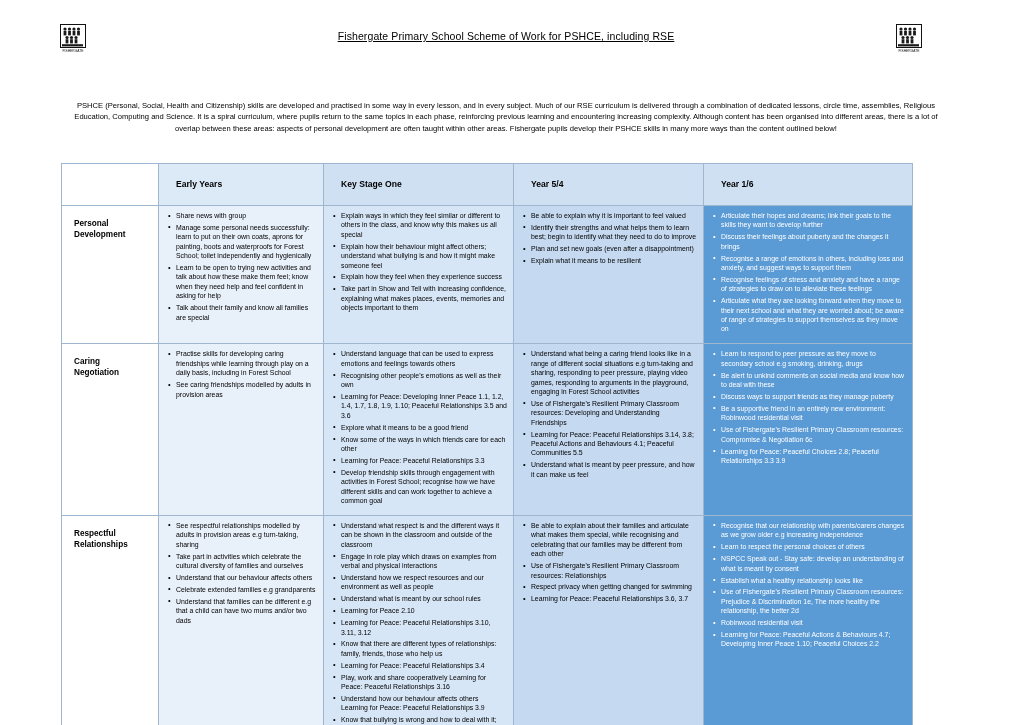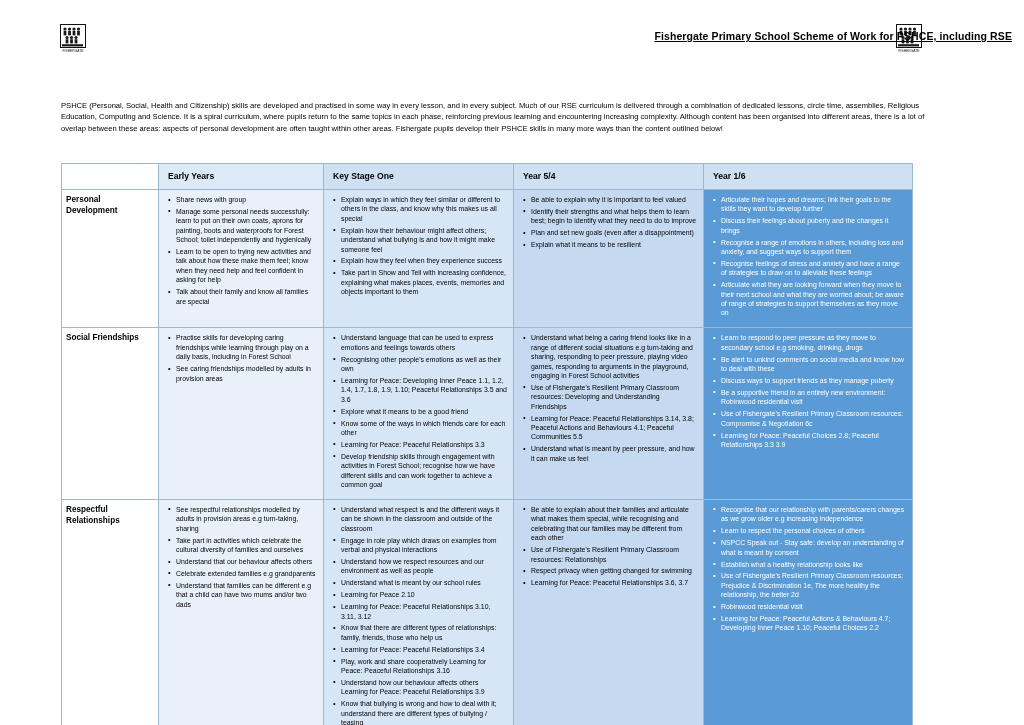--- a/index.html
+++ b/index.html
@@ -35,52 +35,52 @@
   }
   .crest.left { left: 60px; }
   .crest.right { left: 896px; }
   .crest svg { display:block; }
 
   .doc-title {
     position: absolute;
     top: 30px;
     left: 0;
     width: 1012px;
-    text-align: right;
+    text-align: center;
     font-size: 10.5px;
-    font-weight: bold;
+    font-weight: normal;
     text-decoration: underline;
     letter-spacing: 0.1px;
   }
 
   
   .intro {
     position: absolute;
     top: 100px;
     left: 61px;
     width: 890px;
     font-size: 7.6px;
     line-height: 11.4px;
-    text-align: left;
+    text-align: center;
     color: #000;
   }
 
   
   .grid {
     position: absolute;
     top: 163px;
     left: 61px;
     width: 851px;
     border-collapse: collapse;
     table-layout: fixed;
   }
   .grid td, .grid th {
     border: 1px solid #9fb6cf;
     vertical-align: top;
-    padding: 4px;
+    padding: 12px;
   }
   col.c0 { width: 97px; }
   col.c1 { width: 165px; }
   col.c2 { width: 190px; }
   col.c3 { width: 190px; }
   col.c4 { width: 209px; }
 
   thead td {
     background: #ffffff;
     border: 1px solid #9fb6cf;
@@ -259,21 +259,21 @@
             <li>Articulate their hopes and dreams; link their goals to the skills they want to develop further</li>
             <li>Discuss their feelings about puberty and the changes it brings</li>
             <li>Recognise a range of emotions in others, including loss and anxiety, and suggest ways to support them</li>
             <li>Recognise feelings of stress and anxiety and have a range of strategies to draw on to alleviate these feelings</li>
             <li>Articulate what they are looking forward when they move to their next school and what they are worried about; be aware of range of strategies to support themselves as they move on</li>
           </ul>
         </td>
       </tr>
 
       <tr>
-        <td class="rowlabel">Social Friendships</td>
+        <td class="rowlabel">Caring Negotiation</td>
         <td class="body-cell tint1">
           <ul class="items">
             <li>Practise skills for developing caring friendships while learning through play on a daily basis, including in Forest School</li>
             <li>See caring friendships modelled by adults in provision areas</li>
           </ul>
         </td>
         <td class="body-cell tint2">
           <ul class="items">
             <li>Understand language that can be used to express emotions and feelings towards others</li>
             <li>Recognising other people's emotions as well as their own</li>

